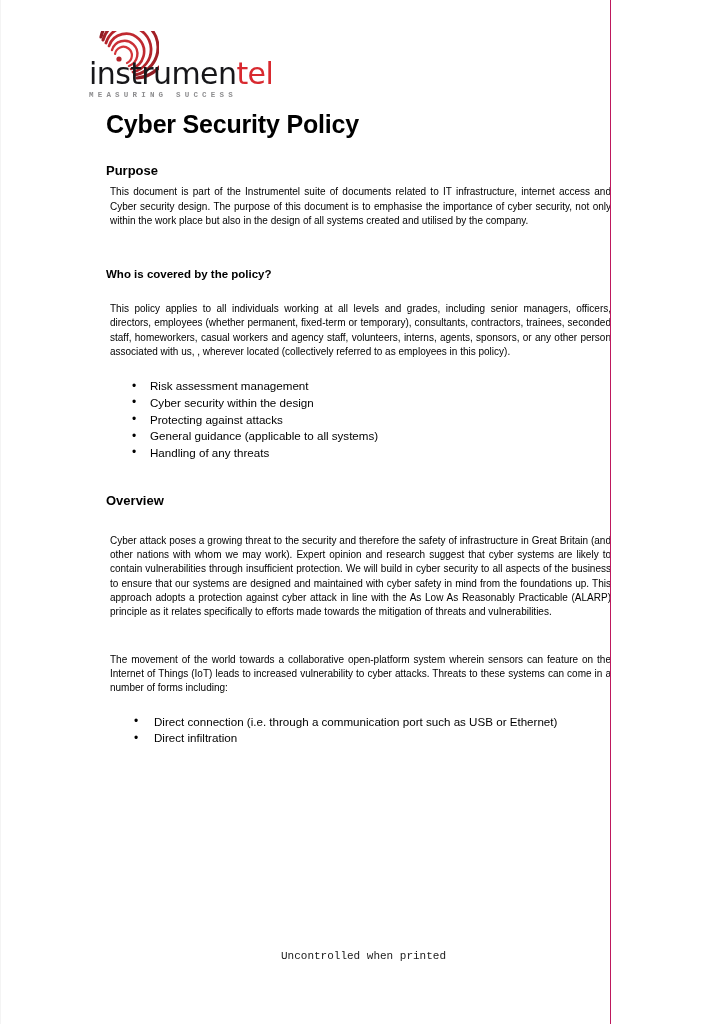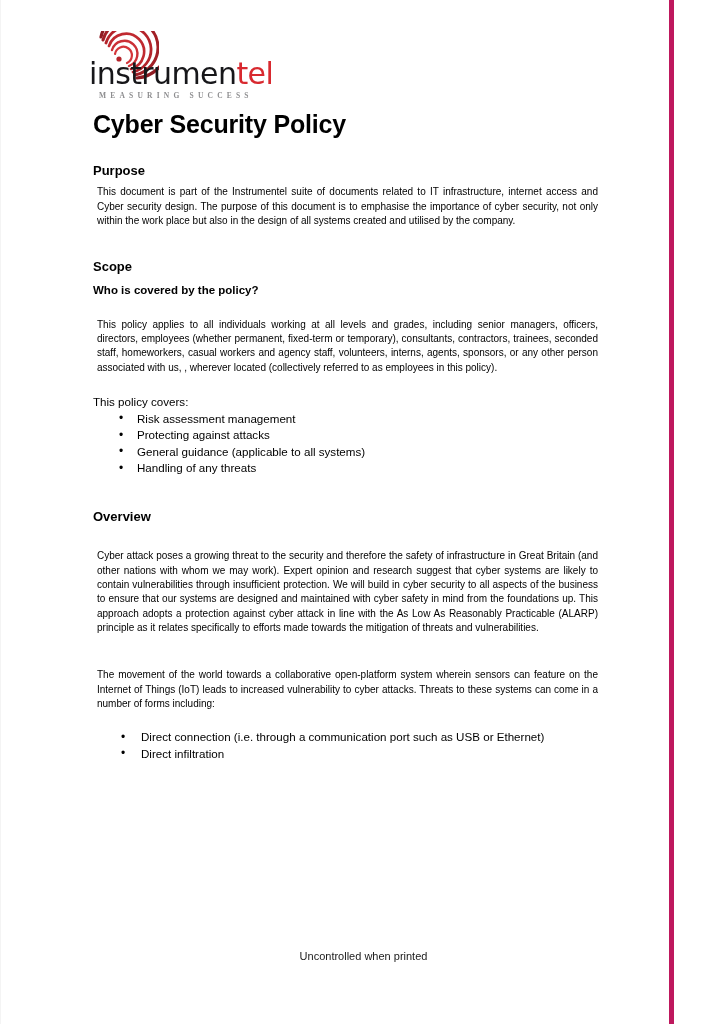--- a/index.html
+++ b/index.html
@@ -7,27 +7,27 @@
     margin: 0;
     padding: 0;
     background: #ffffff;
   }
   body {
     font-family: "Liberation Sans", sans-serif;
     color: #000000;
   }
   .page {
     position: relative;
-    width: 674px;
+    width: 611px;
     height: 1024px;
     background: #ffffff;
     overflow: hidden;
     box-sizing: border-box;
     border-left: 1px solid #f4f4f4;
-    border-right: 5px solid #be185d;
+    border-right: 1px solid #be185d;
   }
 
   
   .logo-block {
     position: absolute;
     left: 74px;
     top: 31px;
     width: 230px;
     height: 72px;
   }
@@ -46,34 +46,34 @@
     font-size: 30px;
     font-weight: 400;
     letter-spacing: -0.6px;
     line-height: 1;
     white-space: nowrap;
   }
   .logo-wordmark .lw-dark { color: #17171a; }
   .logo-wordmark .lw-red  { color: #d8292f; }
   .logo-tagline {
     position: absolute;
-    left: 24px;
+    left: 14px;
     top: 60px;
-    font-family: Liberation Serif, serif;
+    font-family: Liberation Mono, monospace;
     font-size: 7.5px;
     font-weight: 700;
     letter-spacing: 4.2px;
     color: #8d8d8f;
     white-space: nowrap;
   }
 
   
   .content {
     position: absolute;
-    left: 92px;
+    left: 105px;
     top: 110px;
     width: 509px;
   }
 
   h1.doc-title {
     font-family: "Liberation Sans", sans-serif;
     font-size: 25px;
     font-weight: bold;
     letter-spacing: -0.2px;
     margin: 0 0 24px 0;
@@ -144,21 +144,21 @@
   .gap-threats   { height: 25px; }
   .gap-threatlst { height: 14px; }
 
   
   .footer {
     position: absolute;
     left: 0;
     top: 950px;
     width: 725px;
     text-align: center;
-    font-family: Liberation Sans, sans-serif;
+    font-family: Liberation Mono, monospace;
     font-size: 11px;
     color: #1a1a1a;
   }
 </style>
 </head>
 <body>
 
 <div class="page">
 
   <div class="logo-block">
@@ -181,32 +181,31 @@
 
   <div class="content">
 
     <h1 class="doc-title">Cyber Security Policy</h1>
 
     <h2 class="section-title">Purpose</h2>
     <p class="body-text">This document is part of the Instrumentel suite of documents related to IT infrastructure, internet access and Cyber security design. The purpose of this document is to emphasise the importance of cyber security, not only within the work place but also in the design of all systems created and utilised by the company.</p>
 
     <div class="gap-scope"></div>
 
-    <h2 class="section-title">Scope</h2>
     <h3 class="sub-title">Who is covered by the policy?</h3>
 
     <div class="gap-afterwho"></div>
 
     <p class="body-text">This policy applies to all individuals working at all levels and grades, including senior managers, officers, directors, employees (whether permanent, fixed-term or temporary), consultants, contractors, trainees, seconded staff, homeworkers, casual workers and agency staff, volunteers, interns, agents, sponsors, or any other person associated with us, , wherever located (collectively referred to as employees in this policy).</p>
 
     <div class="gap-policyapp"></div>
 
-    <p class="lead-in">This policy covers:</p>
     <ul class="bullets">
       <li>Risk assessment management</li>
+      <li>Cyber security within the design</li>
       <li>Protecting against attacks</li>
       <li>General guidance (applicable to all systems)</li>
       <li>Handling of any threats</li>
     </ul>
 
     <div class="gap-overview"></div>
 
     <h2 class="section-title">Overview</h2>
 
     <div class="gap-ovbody"></div>

